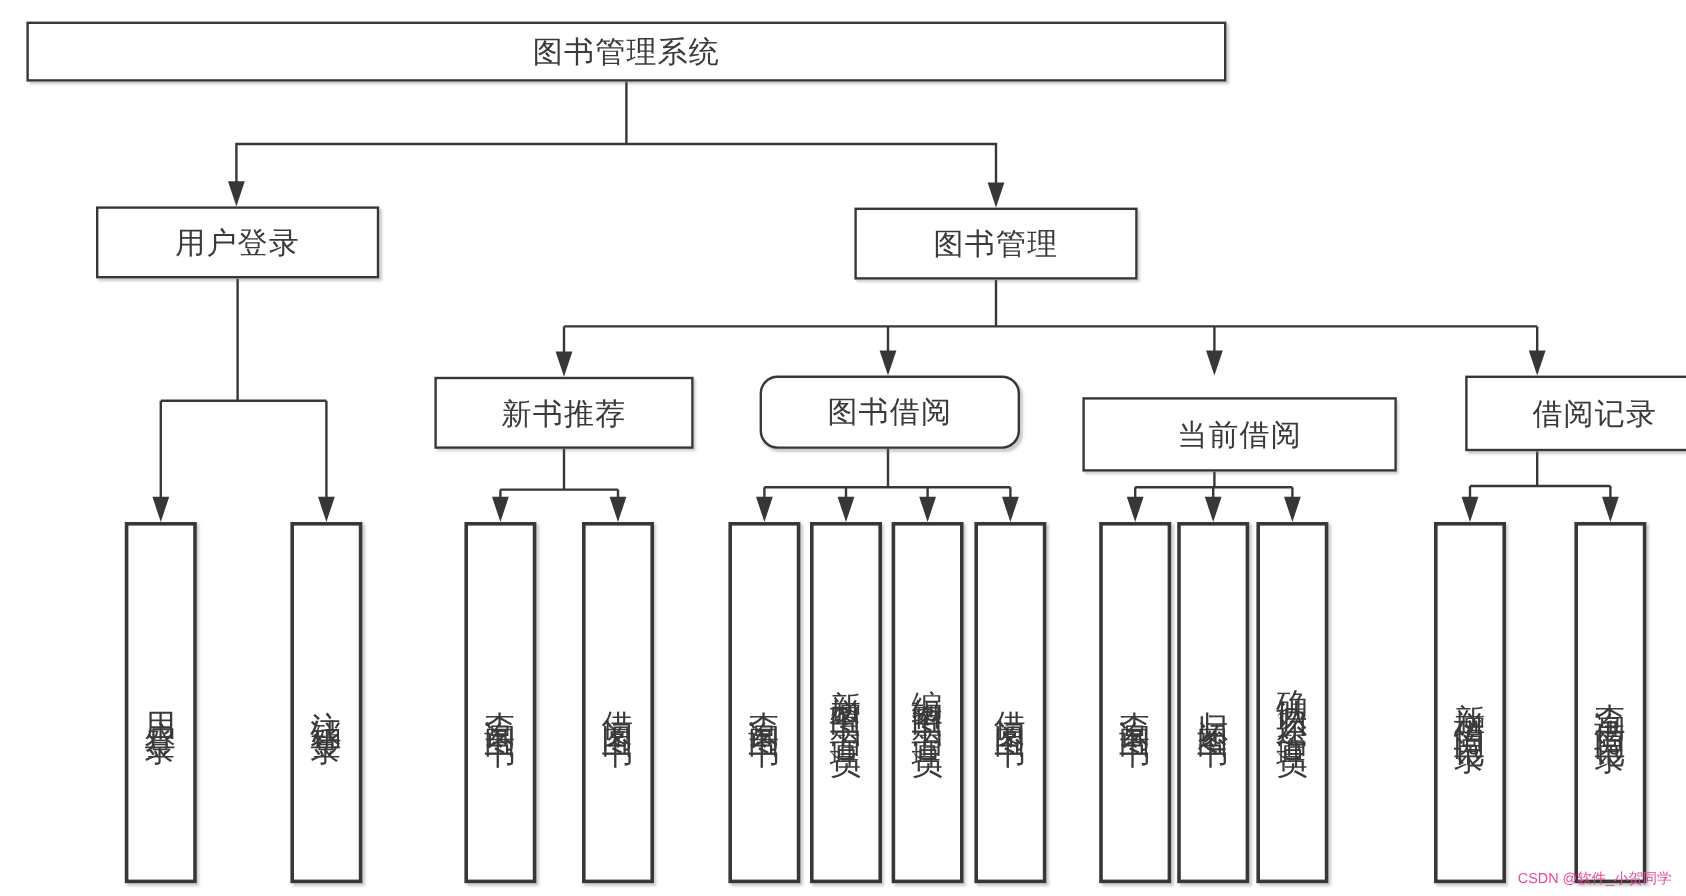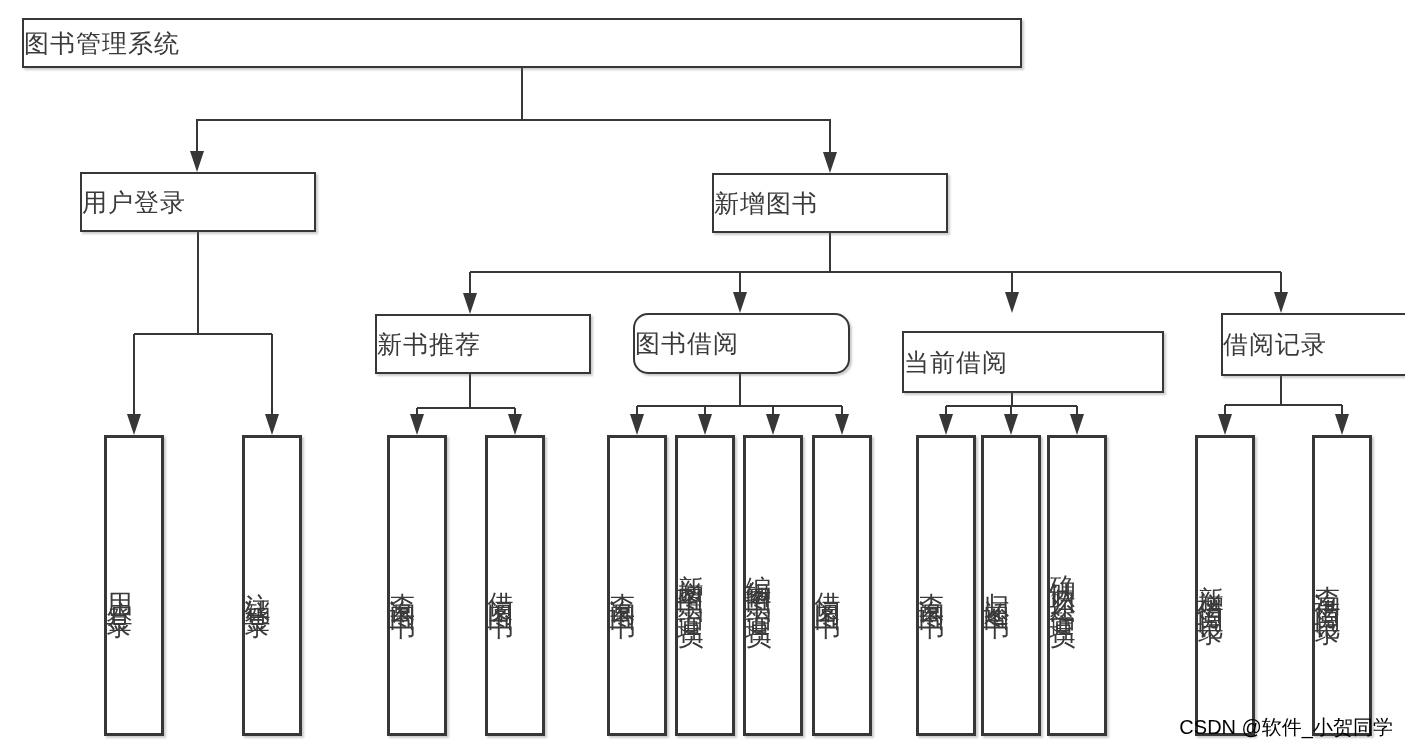--- a/index.html
+++ b/index.html
@@ -24,20 +24,21 @@
     height: 747px;
     z-index: 1;
   }
   .box {
     position: absolute;
     box-sizing: border-box;
     border: 2px solid #373737;
     background: #ffffff;
     display: flex;
     align-items: center;
+    justify-content: center;
     z-index: 2;
     box-shadow: 2px 2px 2px rgba(110,110,110,0.35);
   }
   .hlabel {
     font-size: 25px;
     letter-spacing: 1px;
     color: #3a3a3a;
     white-space: nowrap;
   }
   .leaf {
@@ -51,43 +52,43 @@
     text-orientation: mixed;
     font-size: 26px;
     letter-spacing: 7px;
     line-height: 1;
     color: #3a3a3a;
   }
   
   .b-root          { left: 22px;   top: 18px;  width: 1000px; height: 50px; }
   .b-user-login    { left: 80px;   top: 172px; width: 236px;  height: 60px; }
   .b-book-mgmt     { left: 712px;  top: 173px; width: 236px;  height: 60px; }
-  .b-new-book      { left: 362px;  top: 314px; width: 216px;  height: 60px; margin-left: 13px; }
+  .b-new-book      { left: 362px;  top: 314px; width: 216px;  height: 60px; }
   .b-book-borrow   { left: 633px;  top: 313px; width: 217px;  height: 61px; border-radius: 15px; }
   .b-current-bor   { left: 902px;  top: 331px; width: 262px;  height: 62px; }
   .b-bor-record    { left: 1173px; top: 313px; width: 216px;  height: 63px; margin-left: 48px; }
   .l1  { left: 104px;  }
   .l2  { left: 242px;  }
   .l3  { left: 387px;  }
   .l4  { left: 485px;  }
   .l5  { left: 607px;  }
   .l6  { left: 675px;  }
   .l7  { left: 743px;  }
   .l8  { left: 812px;  }
   .l9  { left: 916px;  }
   .l10 { left: 981px;  }
   .l11 { left: 1047px; }
   .l12 { left: 1195px; }
   .l13 { left: 1312px; }
   .watermark {
     position: absolute;
     right: 12px;
     bottom: 6px;
-    font-size: 20px;
-    color: #000000;
+    font-size: 12px;
+    color: #ec4899;
     z-index: 3;
     white-space: nowrap;
   }
 </style>
 </head>
 <body>
 
 <div class="canvas">
 
   <svg class="connectors" viewBox="0 0 1405 747" xmlns="http://www.w3.org/2000/svg">
@@ -141,21 +142,21 @@
   </svg>
 
   <div class="box b-root">
     <span class="hlabel">图书管理系统</span>
   </div>
 
   <div class="box b-user-login">
     <span class="hlabel">用户登录</span>
   </div>
   <div class="box b-book-mgmt">
-    <span class="hlabel">新增图书</span>
+    <span class="hlabel">图书管理</span>
   </div>
 
   <div class="box b-new-book">
     <span class="hlabel">新书推荐</span>
   </div>
   <div class="box b-book-borrow">
     <span class="hlabel">图书借阅</span>
   </div>
   <div class="box b-current-bor">
     <span class="hlabel">当前借阅</span>

